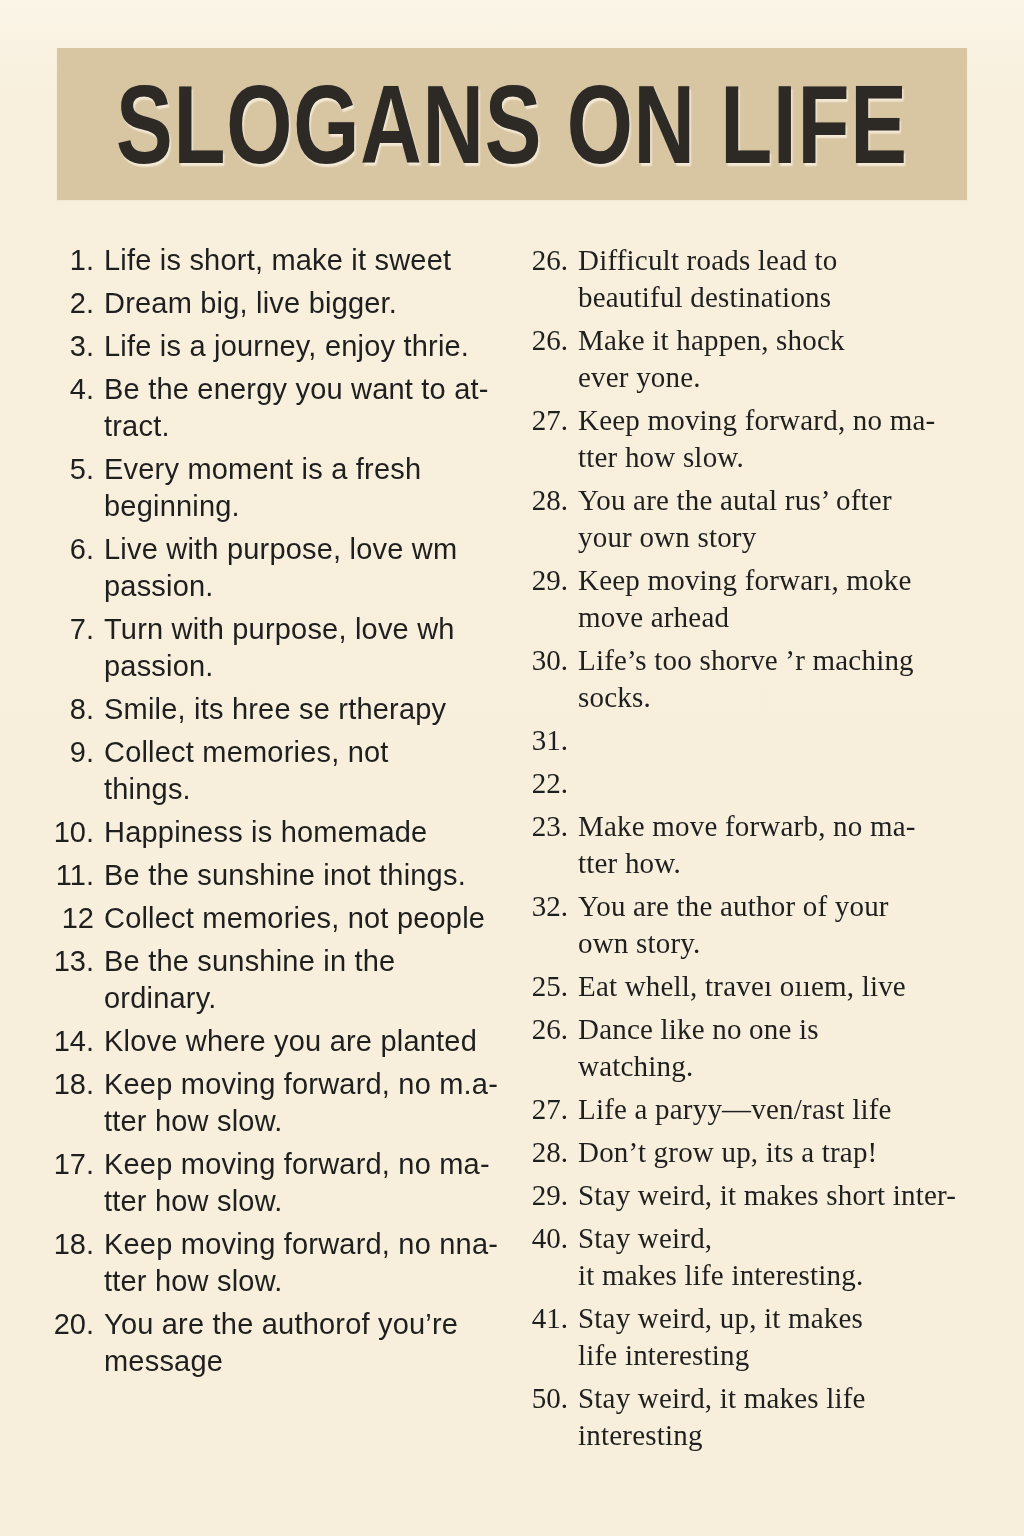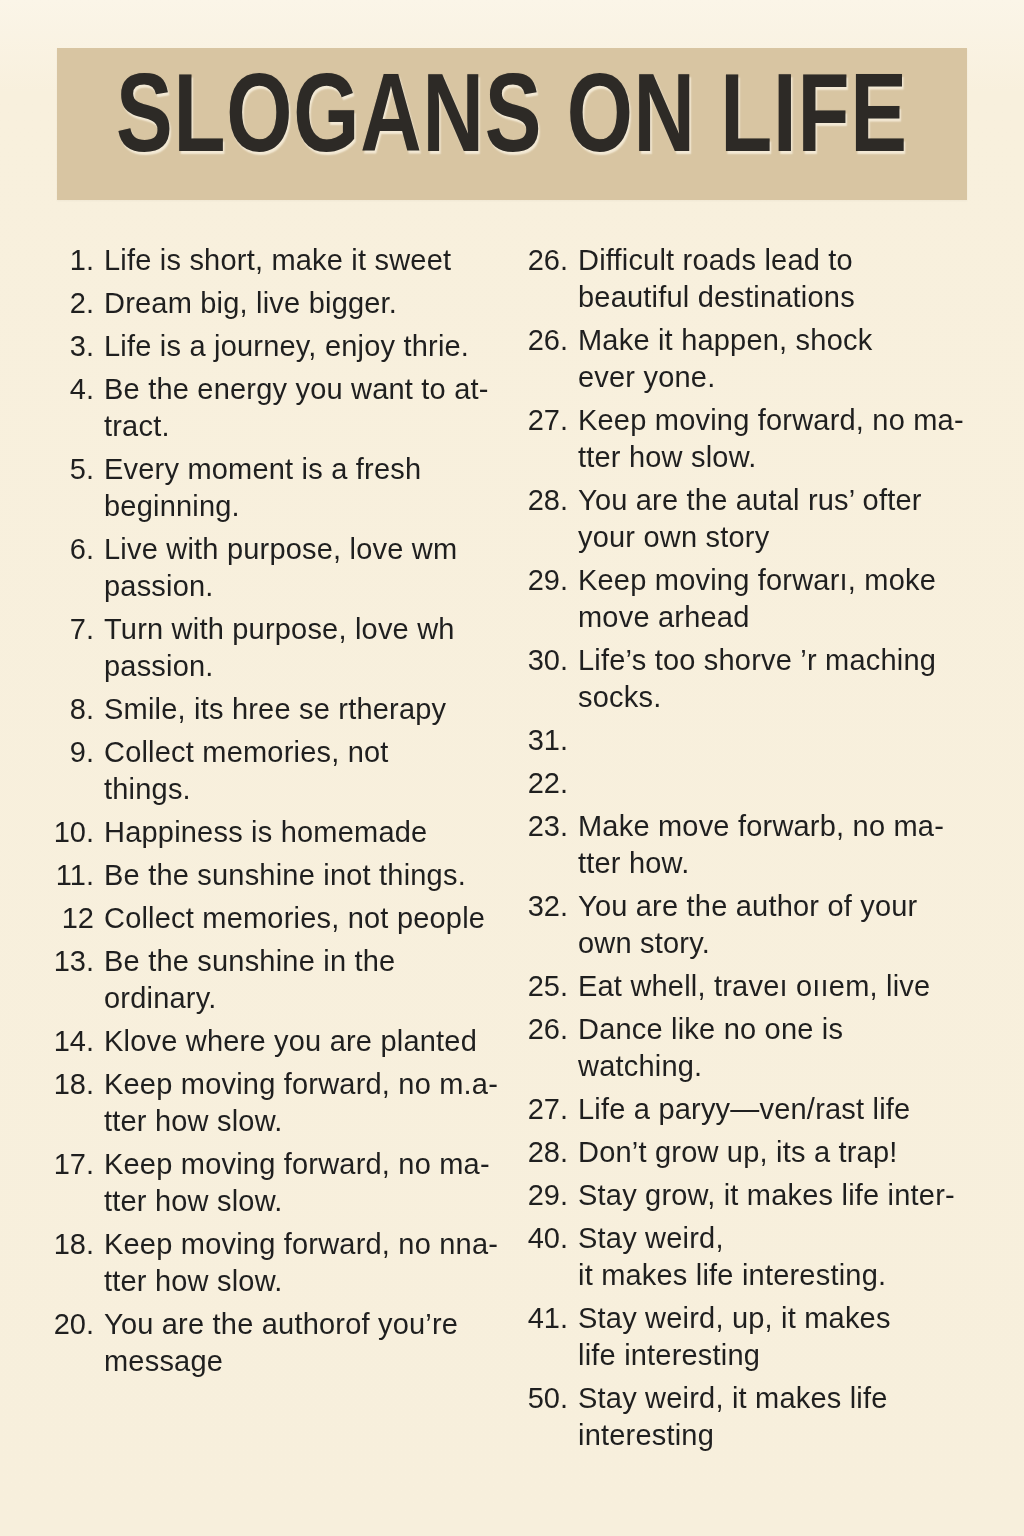--- a/index.html
+++ b/index.html
@@ -11,41 +11,42 @@
     font-family: "Liberation Sans", sans-serif;
     overflow: hidden;
   }
   .poster { width: 1024px; height: 1536px; position: relative; }
   .banner {
     width: 910px;
     height: 152px;
     margin: 48px auto 0 auto;
     background: #d8c5a2;
     display: flex;
+    align-items: center;
     justify-content: center;
     box-shadow: 0 1px 2px rgba(0,0,0,0.04);
   }
   .banner h1 {
     margin: 0;
     font-size: 112px;
     font-weight: bold;
     letter-spacing: 1px;
     color: #2d2a26;
     white-space: nowrap;
     transform: scaleX(0.76);
     transform-origin: center;
     text-shadow: 2px 3px 2px rgba(255,250,235,0.7), 0 0 1px rgba(0,0,0,0.25);
   }
   .lists {
     display: flex;
     margin: 42px 30px 0 48px;
   }
   .col { display: block; }
   .col-left { width: 474px; flex: none; }
-  .col-right { flex: 1; }
+  .col-right { flex: 1; font-family: Liberation Serif, serif; }
   .item {
     display: flex;
     margin-bottom: 6px;
     font-size: 29px;
     line-height: 37px;
     color: #1f1f1f;
   }
   .num {
     flex: none;
     width: 46px;
@@ -208,21 +209,21 @@
         <div class="item">
           <div class="num">27.</div>
           <div class="txt">Life a paryy—ven/rast life</div>
         </div>
         <div class="item">
           <div class="num">28.</div>
           <div class="txt">Don’t grow up, its a trap!</div>
         </div>
         <div class="item">
           <div class="num">29.</div>
-          <div class="txt">Stay grow, it makes life inter-</div>
+          <div class="txt">Stay weird, it makes short inter-</div>
         </div>
         <div class="item">
           <div class="num">40.</div>
           <div class="txt">Stay weird,
 it makes life interesting.</div>
         </div>
         <div class="item">
           <div class="num">41.</div>
           <div class="txt">Stay weird, up, it makes
 life interesting</div>

